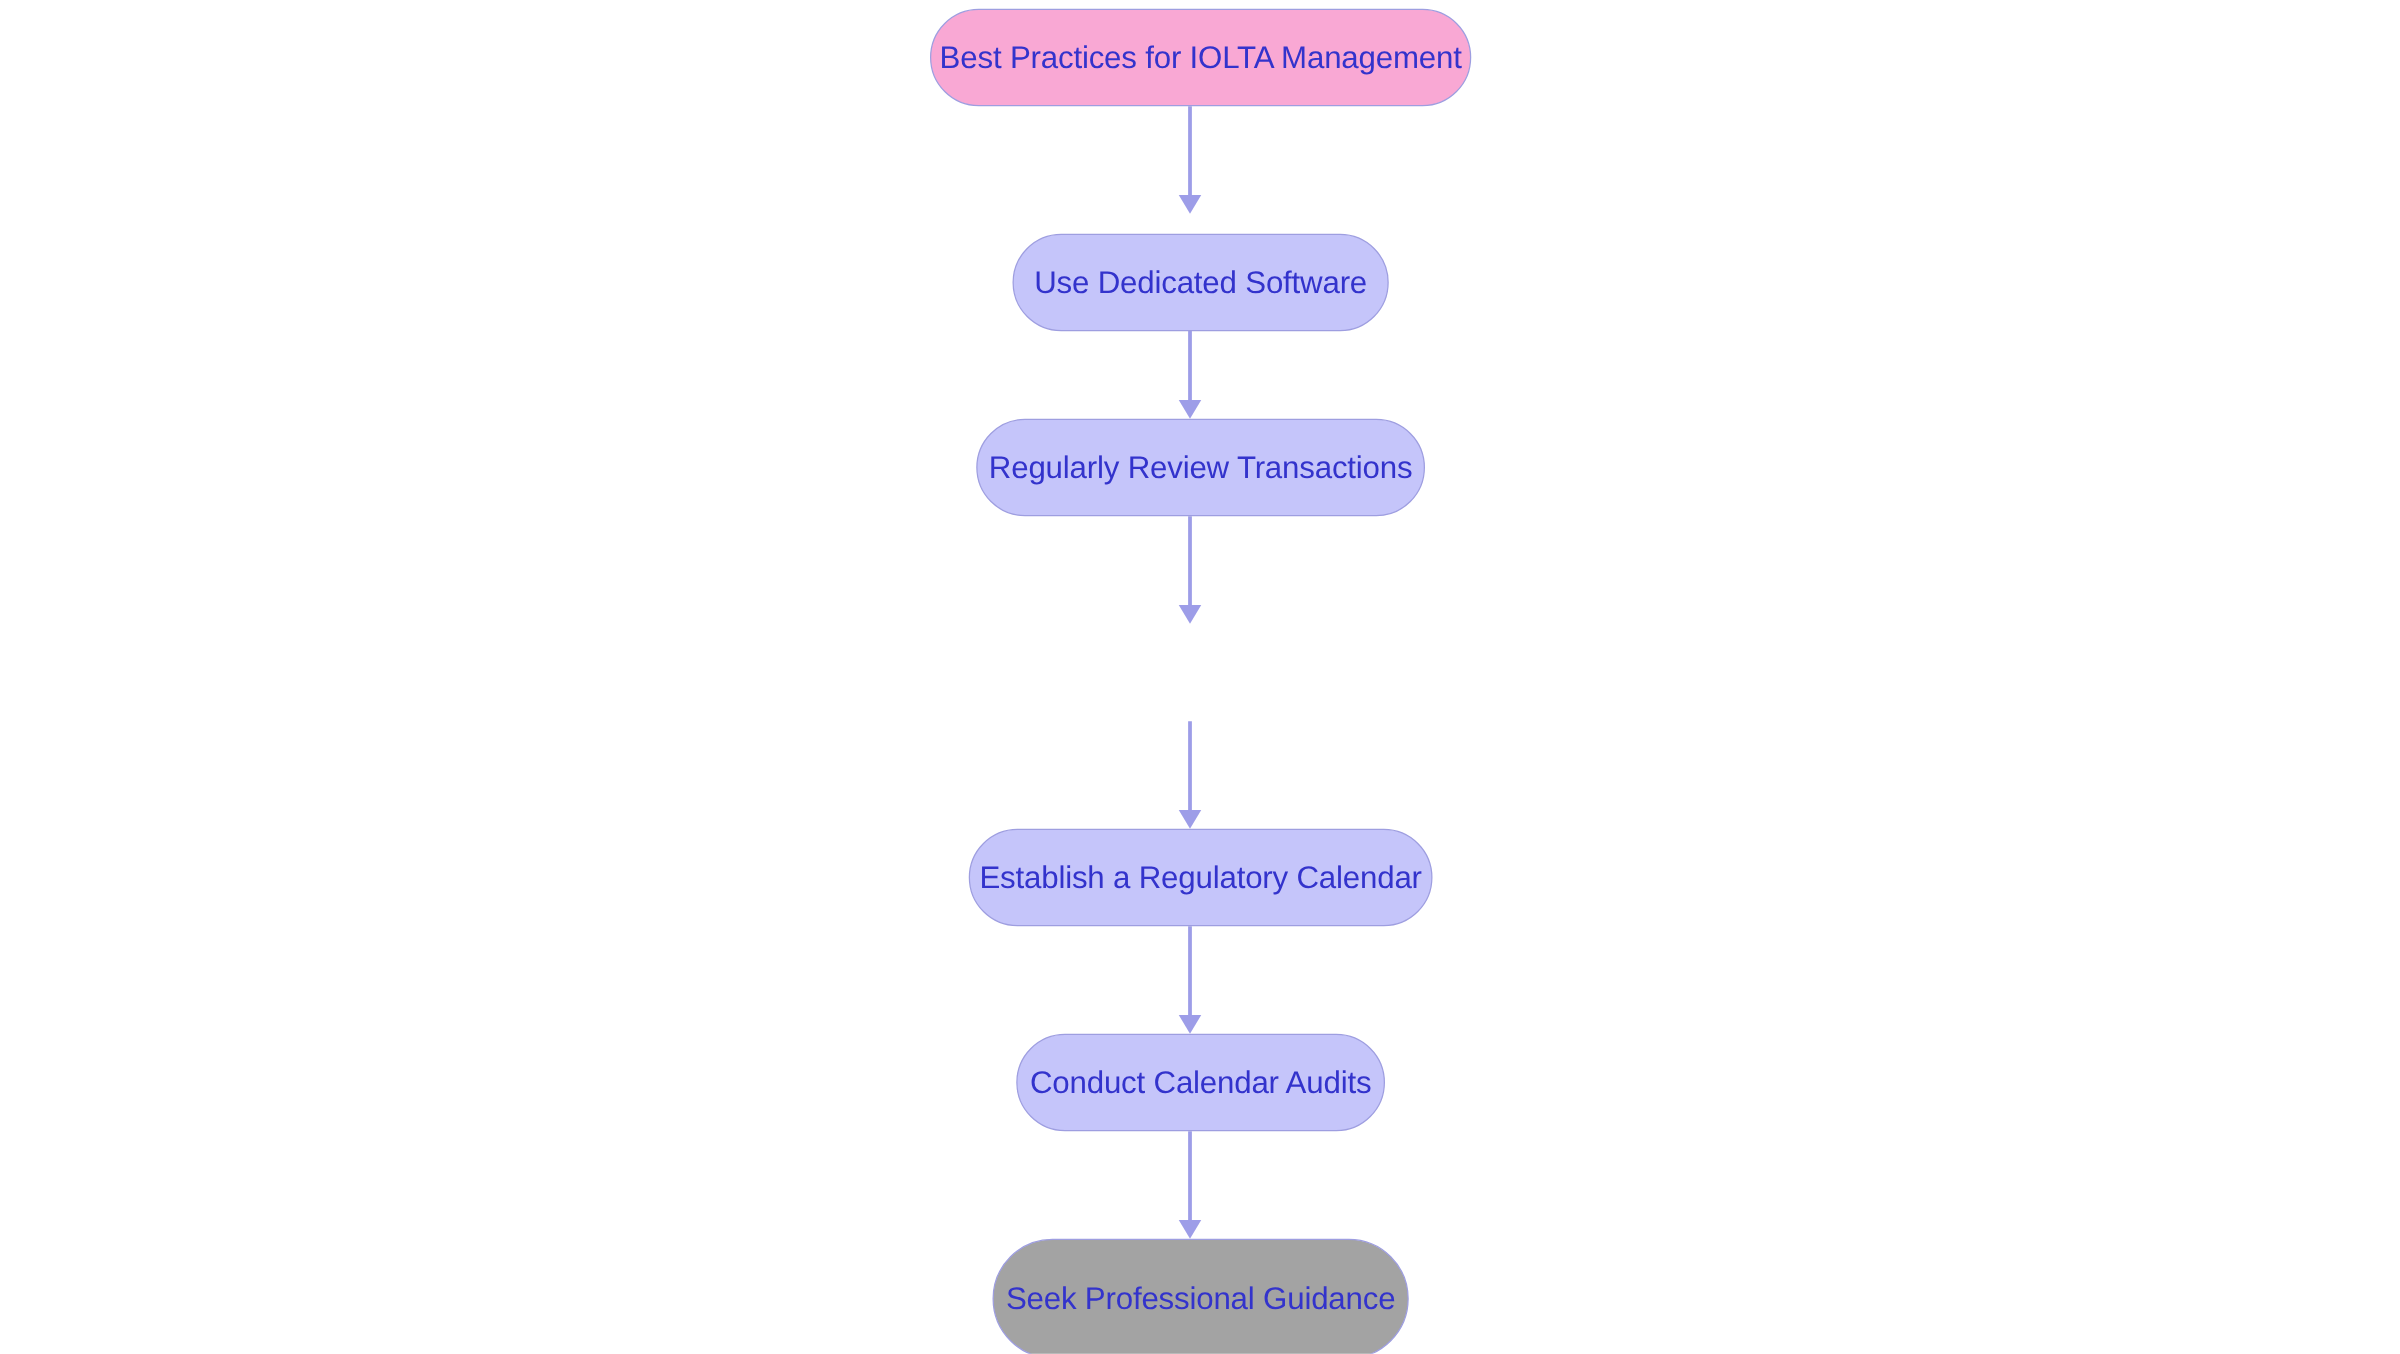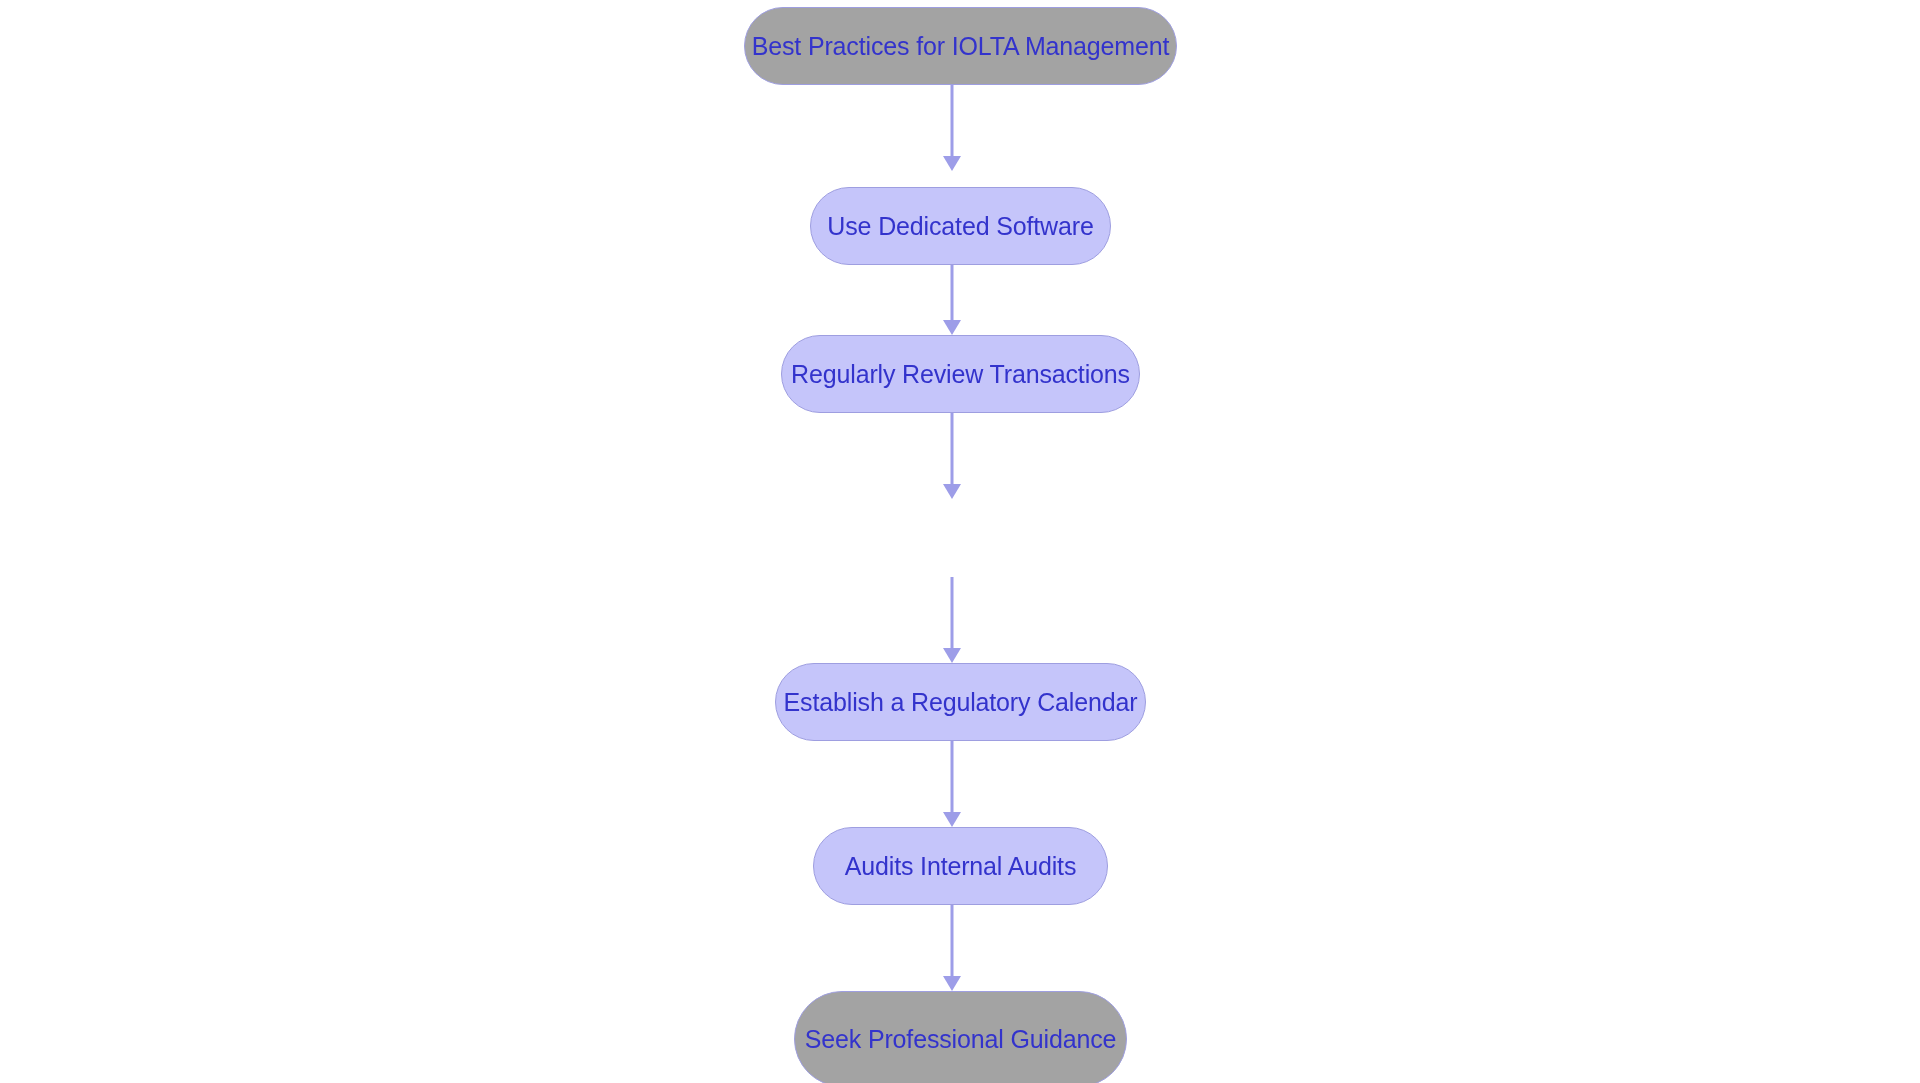--- a/index.html
+++ b/index.html
@@ -92,31 +92,31 @@
       <div class="connector-head" style="border-top-color: rgb(157, 157, 232);"></div>
     </div>
     <div class="connector" style="left: 932px; top: 741px; width: 40px; height: 86px;">
       <div class="connector-line" style="height: 72px; background: rgb(157, 157, 232);"></div>
       <div class="connector-head" style="border-top-color: rgb(157, 157, 232);"></div>
     </div>
     <div class="connector" style="left: 932px; top: 905px; width: 40px; height: 86px;">
       <div class="connector-line" style="height: 72px; background: rgb(157, 157, 232);"></div>
       <div class="connector-head" style="border-top-color: rgb(157, 157, 232);"></div>
     </div>
-    <div class="node" style="left: 744px; top: 7px; width: 433px; height: 78px; background: #a3a3a3; border-color: rgb(158, 158, 224);">
+    <div class="node" style="left: 744px; top: 7px; width: 433px; height: 78px; background: #f9a8d4; border-color: rgb(158, 158, 224);">
       <span class="node-label" style="color: rgb(51, 51, 204);">Best Practices for IOLTA Management</span>
     </div>
     <div class="node" style="left: 810px; top: 171px; width: 301px; height: 78px; background: rgb(197, 197, 250); border-color: rgb(158, 158, 224); margin-top: 16px;">
       <span class="node-label" style="color: rgb(51, 51, 204);">Use Dedicated Software</span>
     </div>
     <div class="node" style="left: 781px; top: 335px; width: 359px; height: 78px; background: rgb(197, 197, 250); border-color: rgb(158, 158, 224); text-align: right;">
       <span class="node-label" style="color: rgb(51, 51, 204);">Regularly Review Transactions</span>
     </div>
     <div class="node" style="left: 775px; top: 663px; width: 371px; height: 78px; background: rgb(197, 197, 250); border-color: rgb(158, 158, 224);">
       <span class="node-label" style="color: rgb(51, 51, 204);">Establish a Regulatory Calendar</span>
     </div>
     <div class="node" style="left: 813px; top: 827px; width: 295px; height: 78px; background: rgb(197, 197, 250); border-color: rgb(158, 158, 224);">
-      <span class="node-label" style="color: rgb(51, 51, 204);">Audits Internal Audits</span>
+      <span class="node-label" style="color: rgb(51, 51, 204);">Conduct Calendar Audits</span>
     </div>
     <div class="node" style="left: 794px; top: 991px; width: 333px; height: 96px; background: #a3a3a3; border-color: rgb(158, 158, 224);">
       <span class="node-label" style="color: rgb(51, 51, 204);">Seek Professional Guidance</span>
     </div>
   </div>
 
 </body></html>

